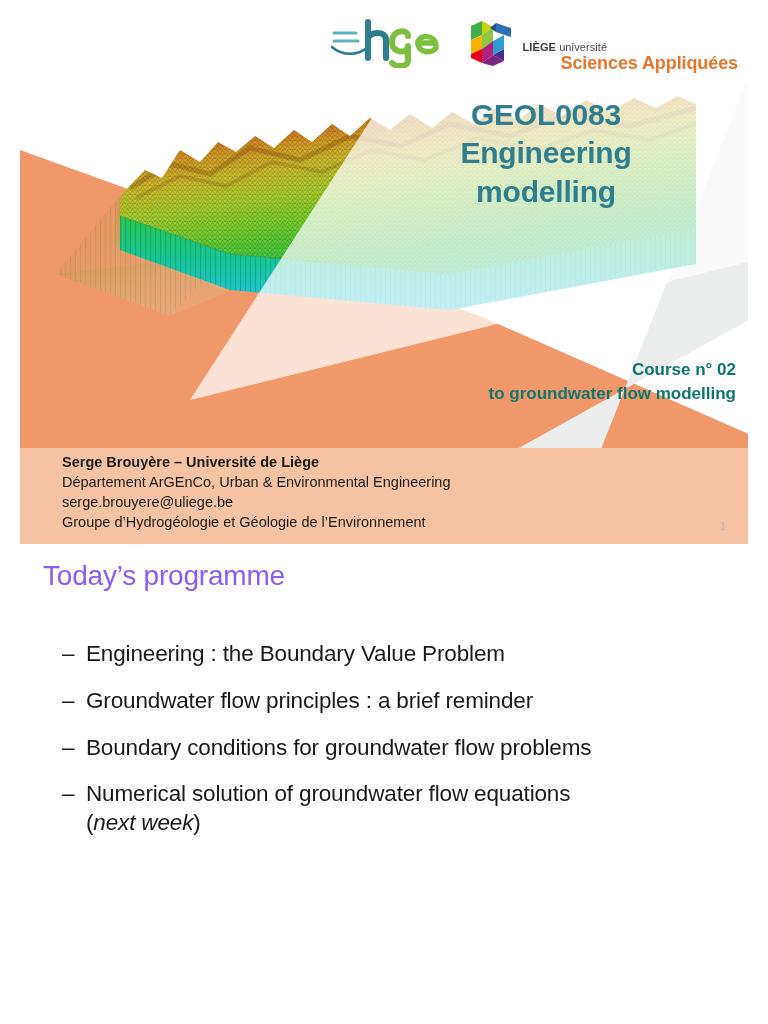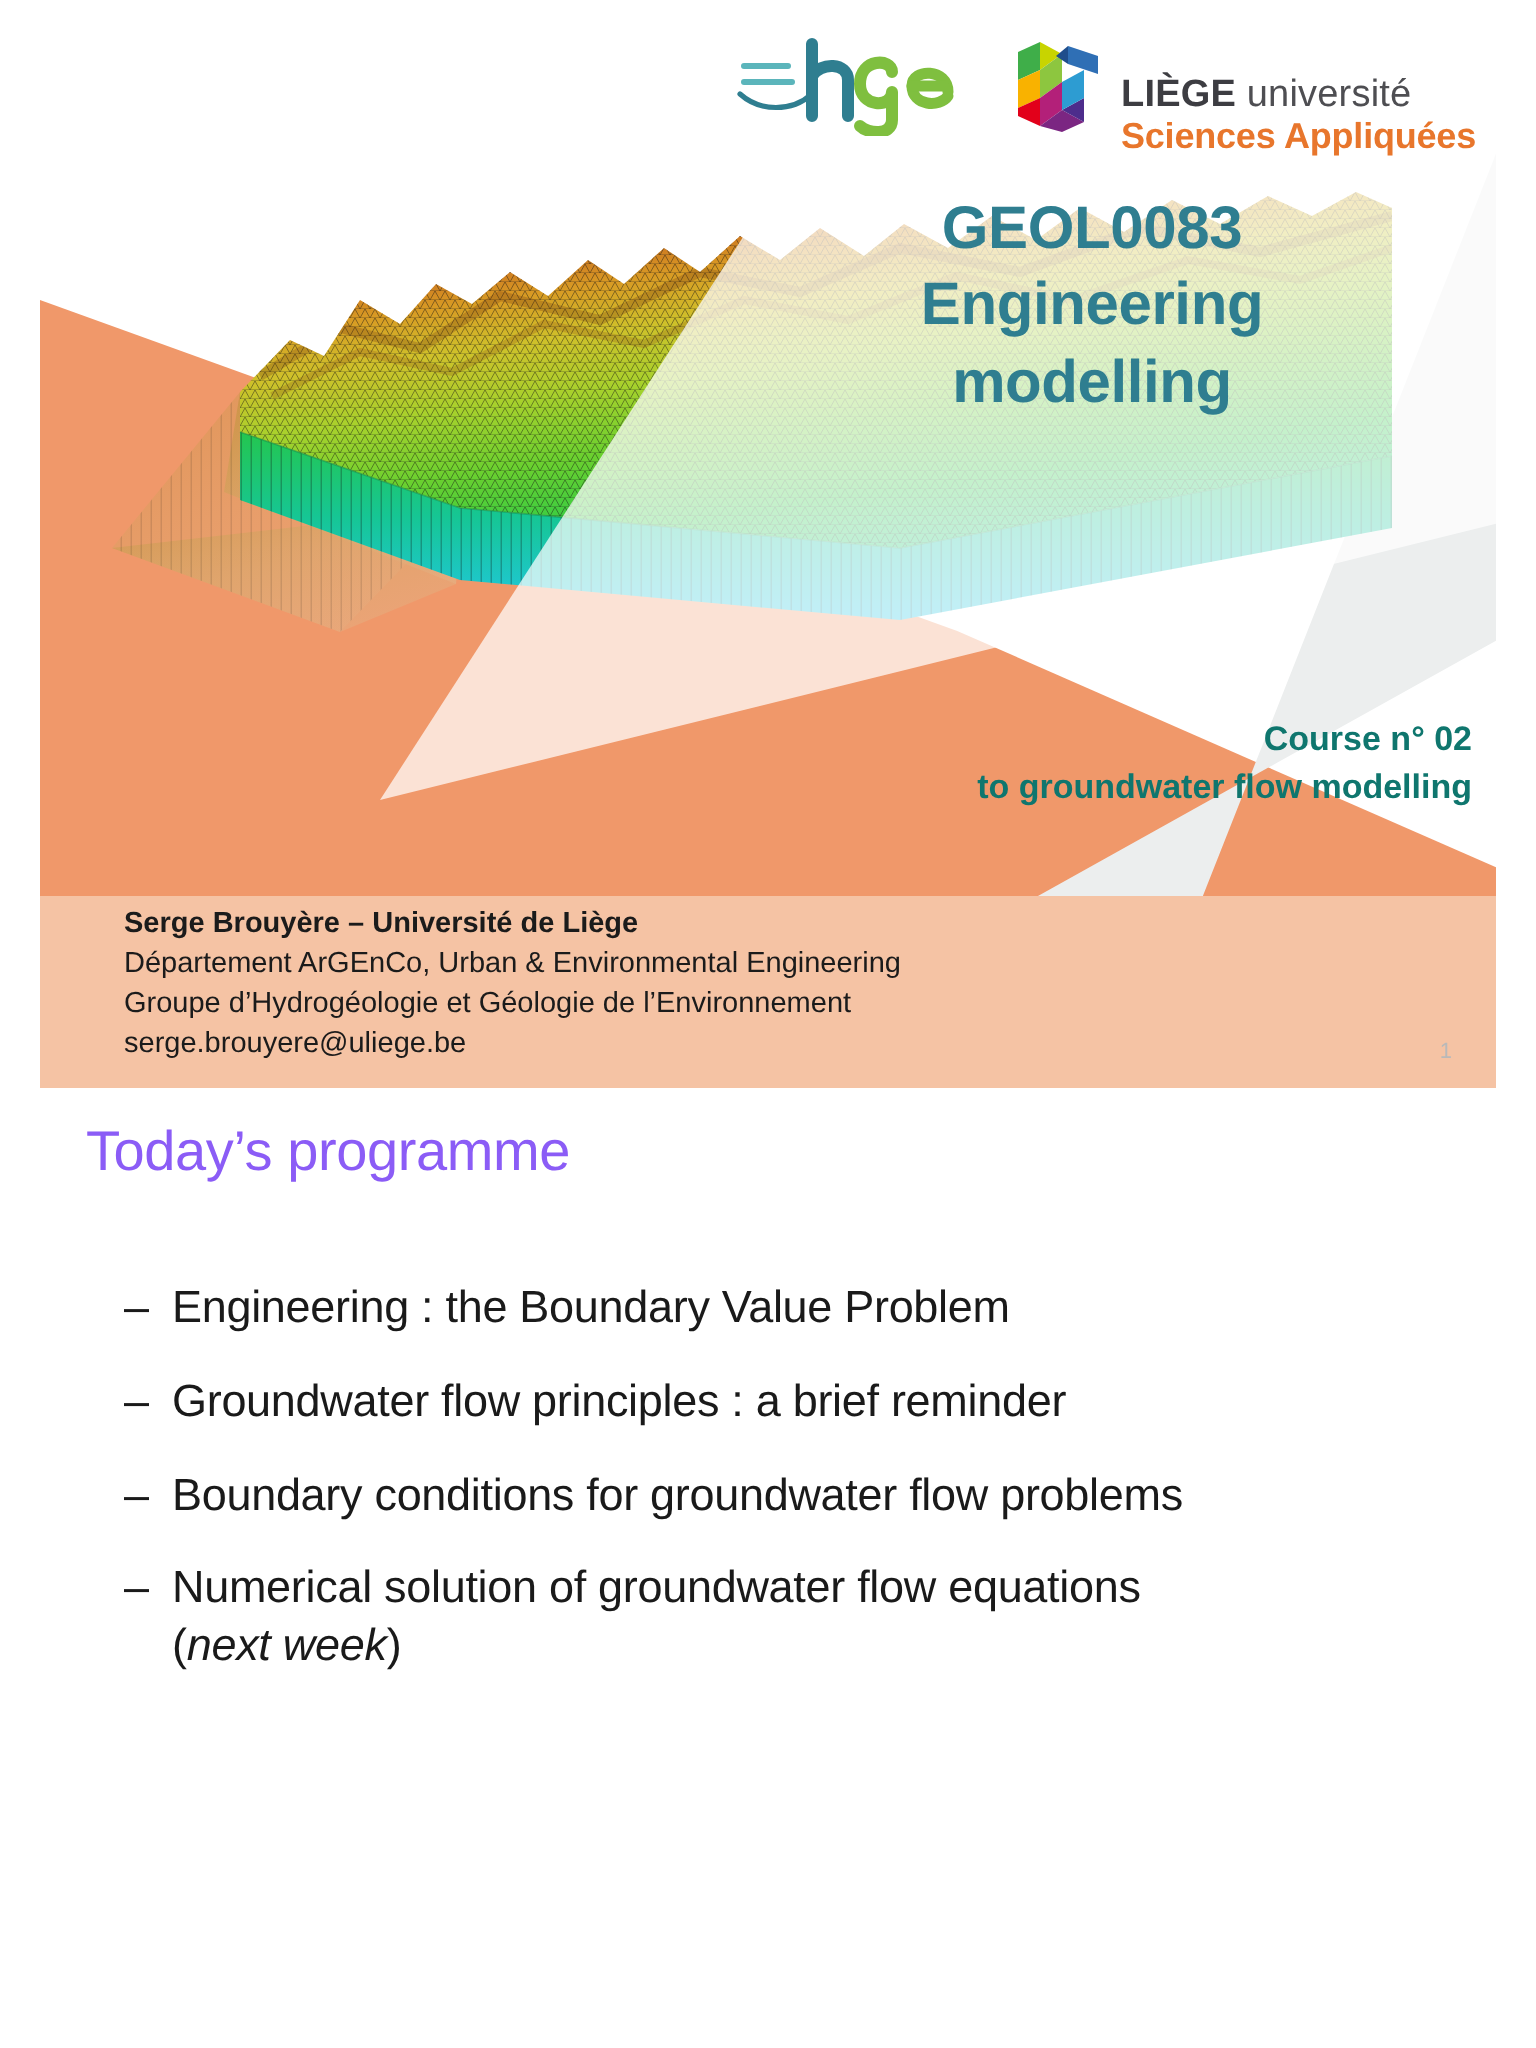--- a/index.html
+++ b/index.html
@@ -86,36 +86,37 @@
     height: 56px;
     display: flex;
     align-items: center;
     gap: 28px;
   }
   #hge-logo { width: 112px; height: 52px; }
   #uliege-logo-wrap { display: flex; align-items: center; gap: 8px; }
   #uliege-mark { width: 46px; height: 48px; }
   #uliege-words { line-height: 1.08; }
   #uliege-line1 {
-    font-size: 19px;
+    font-size: 11px;
     color: #4e4e52;
     letter-spacing: .1px;
     white-space: nowrap;
     margin-top: 32px;
   }
   #uliege-liege {
     font-weight: bold;
     color: #3d3d42;
   }
   #uliege-line2 {
     font-size: 18px;
     font-weight: bold;
     color: #e8762c;
     white-space: nowrap;
     letter-spacing: -.1px;
+    margin-left: 38px;
   }
 
   
   #slide-title {
     position: absolute;
     right: 12px;
     top: 96px;
     width: 380px;
     text-align: center;
     font-size: 30px;
@@ -339,22 +340,22 @@
   </div>
 
   <div id="course-block">
     <div>Course n° 02</div>
     <div>to groundwater flow modelling</div>
   </div>
 
   <div id="author-block">
     <div id="author-name">Serge Brouyère – Université de Liège</div>
     <div class="sub">Département ArGEnCo, Urban &amp; Environmental Engineering</div>
+    <div class="sub">serge.brouyere@uliege.be</div>
     <div class="sub">Groupe d’Hydrogéologie et Géologie de l’Environnement</div>
-    <div class="sub">serge.brouyere@uliege.be</div>
   </div>
 
   <div id="slide-number">1</div>
 </div>
 
 <div id="content">
   <div id="content-heading">Today’s programme</div>
   <ul id="bullet-list">
       <li>
         <span class="dash">–</span>

